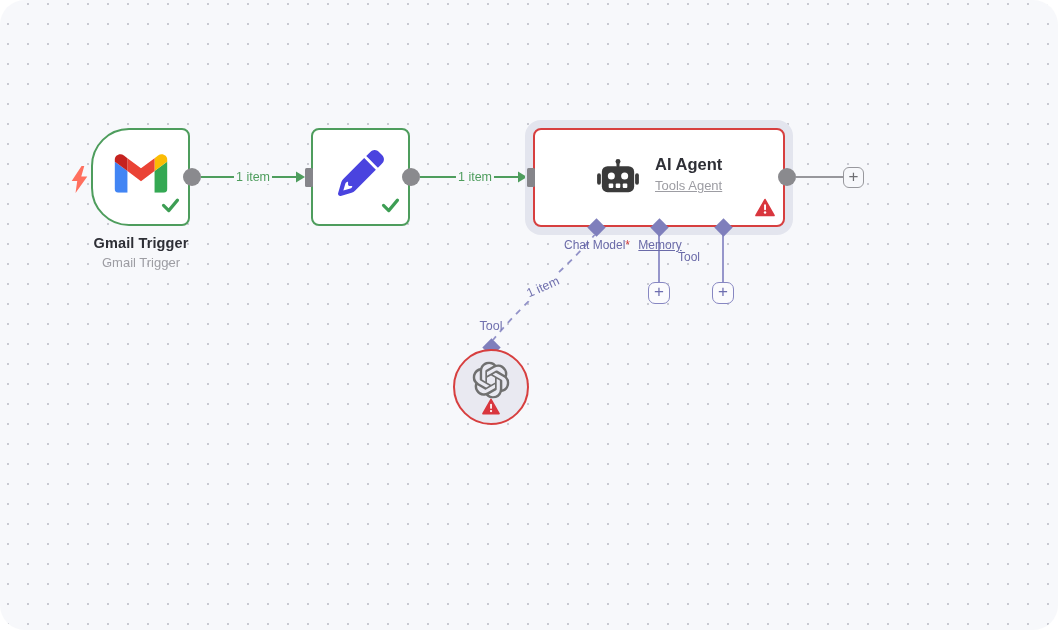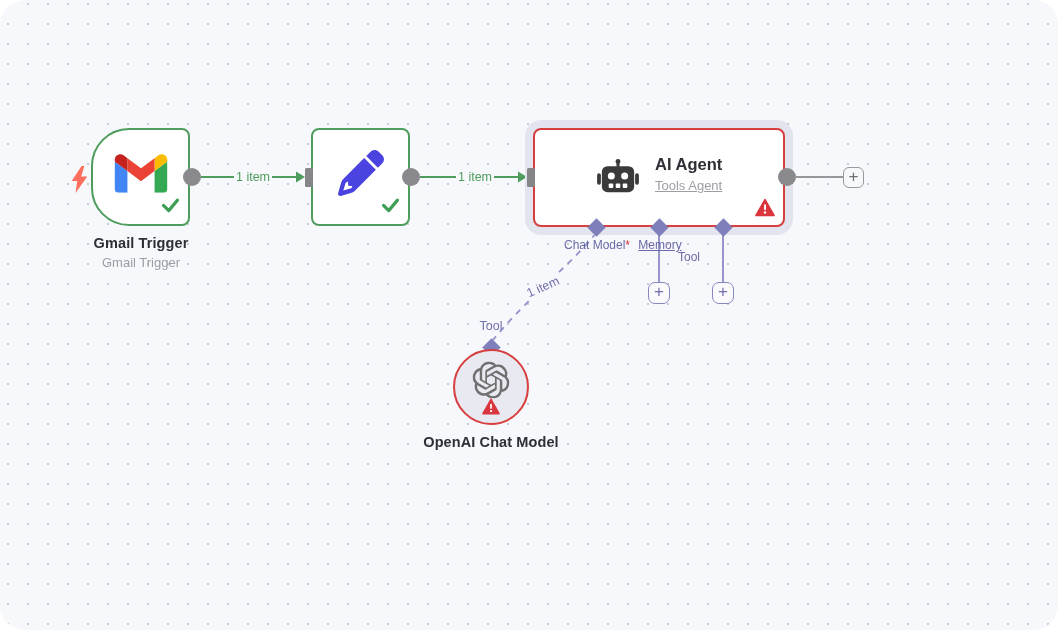--- a/index.html
+++ b/index.html
@@ -217,17 +217,14 @@
       </svg>
     </span>
     <span class="openai-warning">
       <svg width="18" height="17" viewBox="0 0 24 22">
         <path d="M12 1.5 L22.8 20.5 H1.2 Z" fill="#d9363e" stroke="#d9363e" stroke-width="2" stroke-linejoin="round"></path>
         <rect x="10.9" y="7.2" width="2.3" height="7" rx="1.1" fill="#ffffff"></rect>
         <circle cx="12.05" cy="17" r="1.5" fill="#ffffff"></circle>
       </svg>
     </span>
   </div>
-  <div class="node-label label-openai">
-    <div class="title">OpenAI Chat Model</div>
-  </div>
 
 </div>
 
 </body></html>

